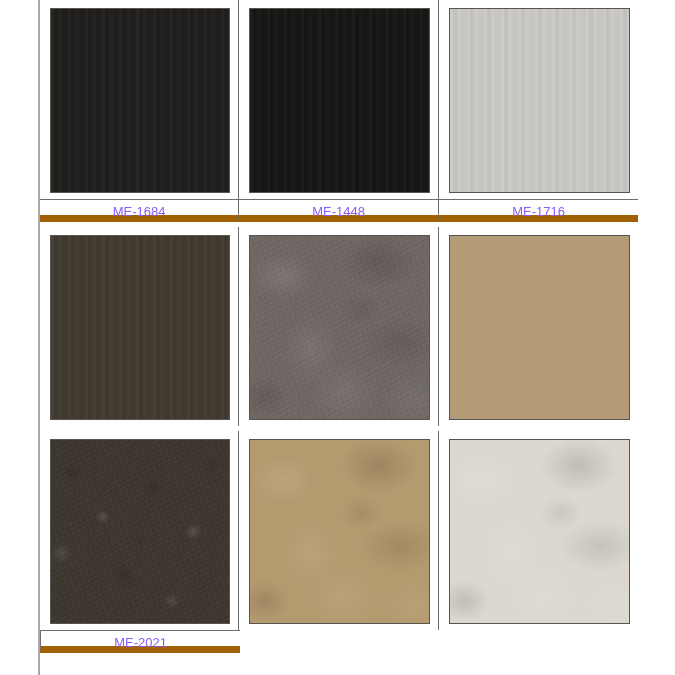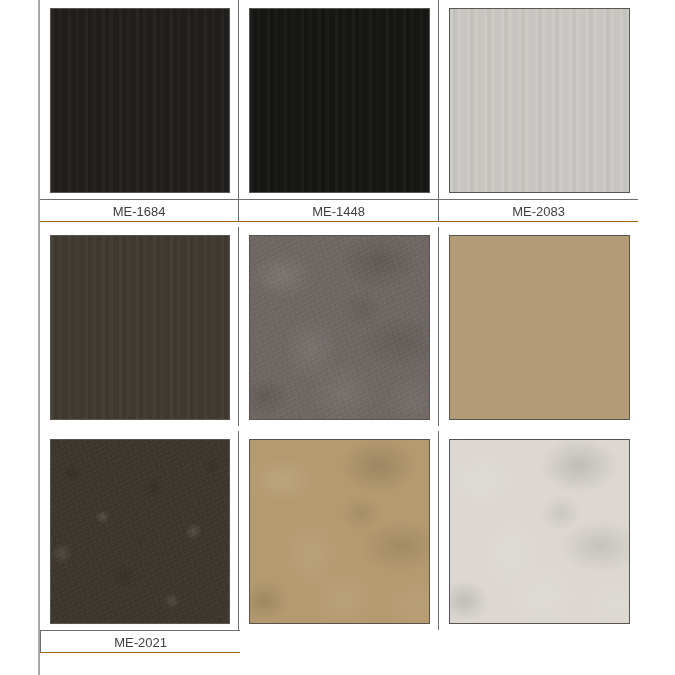--- a/index.html
+++ b/index.html
@@ -125,26 +125,26 @@
   .label-strip {
     display: flex;
     flex-direction: row;
     width: 637px;
     background: #ffffff;
   }
   .label-cell {
     box-sizing: border-box;
     width: 198px;
     border-top: 1px solid #6e6e6e;
-    border-bottom: 1px solid #a16207;
+    border-bottom: 7px solid #a16207;
     height: 23px;
     line-height: 23px;
     text-align: center;
     font-size: 13px;
-    color: #404040;
+    color: #8b5cf6;
   }
   .label-cell.col-1, .label-cell.col-2 {
     width: 200px;
     border-left: 1px solid #6e6e6e;
   }
   .spacer-strip {
     height: 5px;
     width: 637px;
     background: #ffffff;
   }
@@ -176,21 +176,21 @@
             <div class="tile" id="tile-2" style="background-color: rgb(203, 201, 196);">
               <div class="tex streaks"></div>
             </div>
           </div>
         </div>
       </div>
 
       <div class="label-strip">
         <div class="label-cell col-0">ME-1684</div>
         <div class="label-cell col-1">ME-1448</div>
-        <div class="label-cell col-2">ME-2083</div>
+        <div class="label-cell col-2">ME-1716</div>
       </div>
 
       <div class="spacer-strip"></div>
 
       <div class="swatch-row">
         <div class="cell col-0">
           <div class="tile-wrap">
             <div class="tile" id="tile-3" style="background-color: rgb(65, 58, 48);">
               <div class="tex streaks"></div>
             </div>

